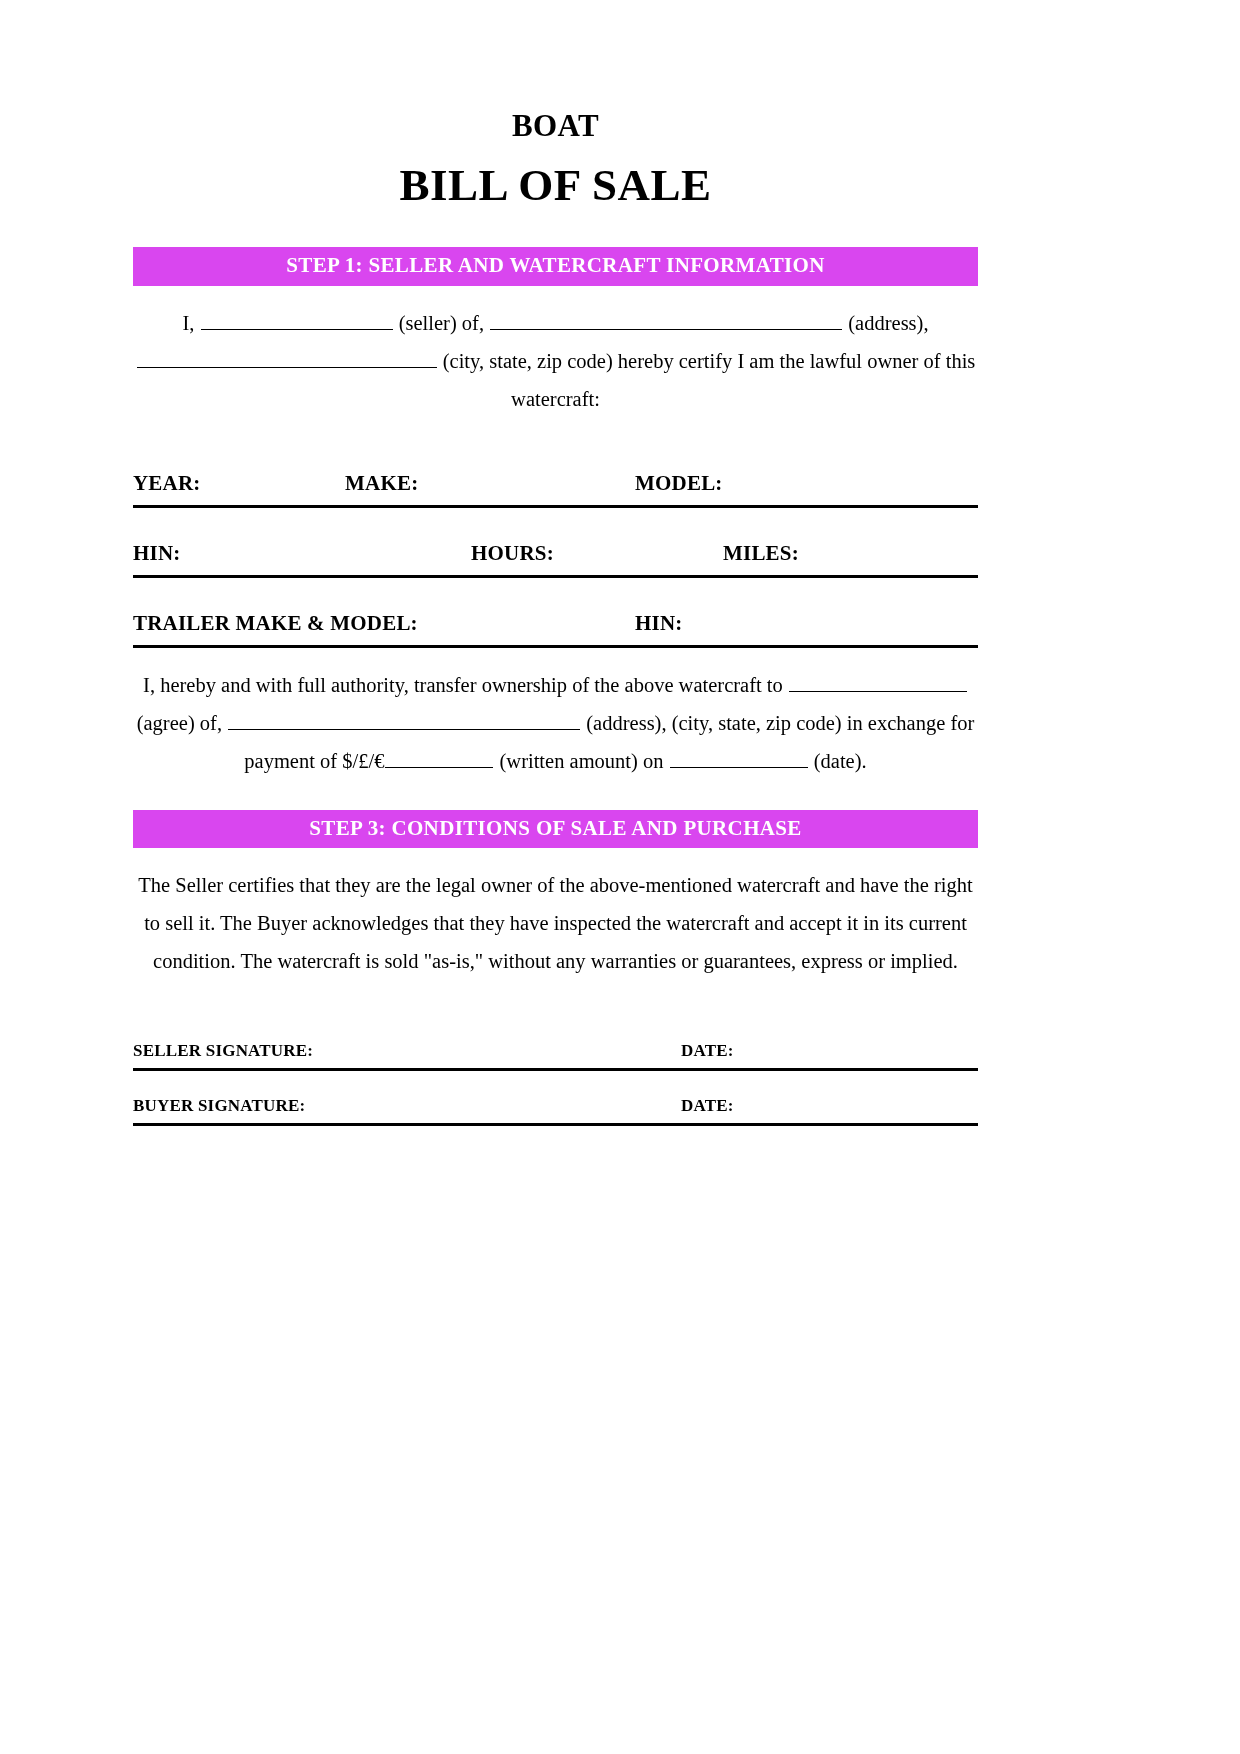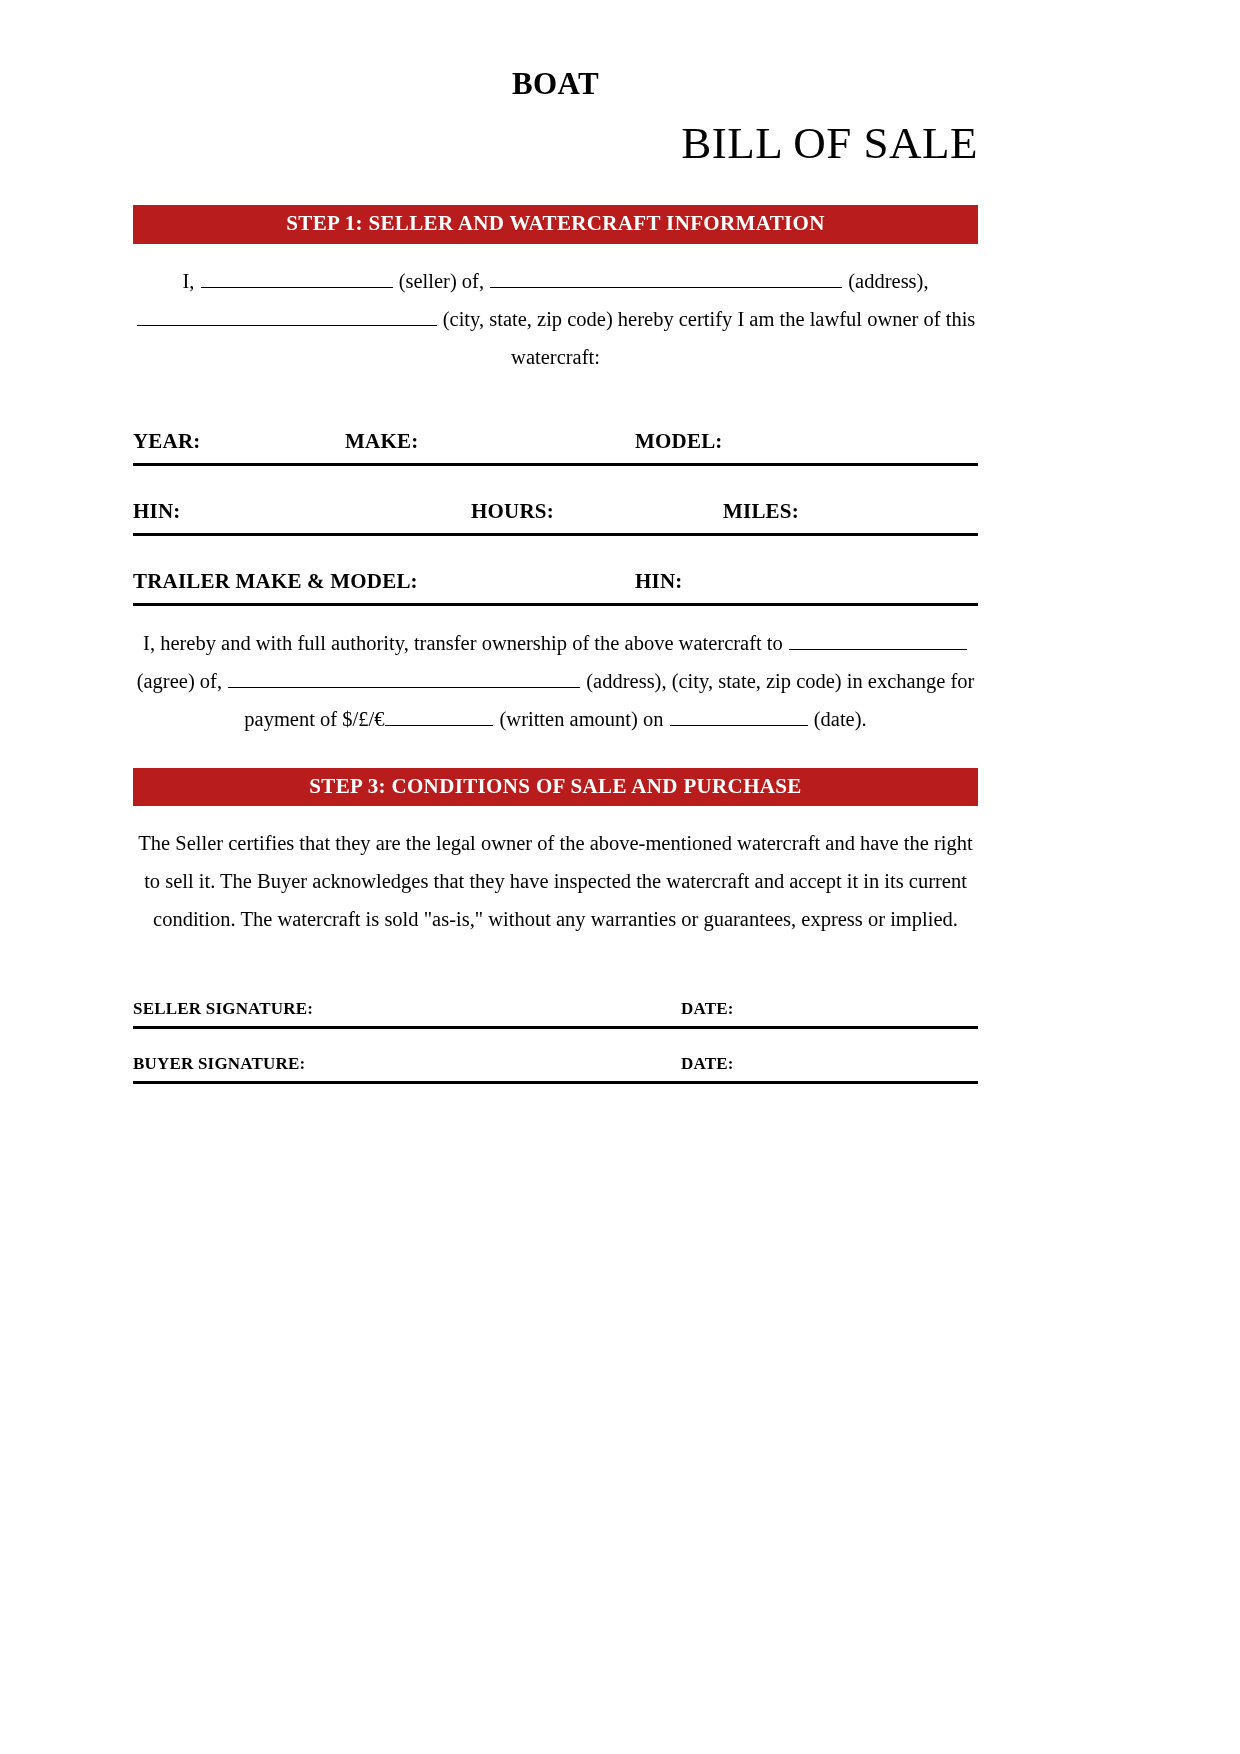--- a/index.html
+++ b/index.html
@@ -28,36 +28,36 @@
     top: 0;
     width: 845px;
   }
 
   
   .title-small {
     text-align: center;
     font-size: 31px;
     font-weight: bold;
     letter-spacing: 0.4px;
-    margin-top: 68px;
+    margin-top: 110px;
     line-height: 1.0;
     font-family: "Liberation Serif", "DejaVu Serif", serif;
   }
   .title-large {
-    text-align: right;
+    text-align: center;
     font-size: 45px;
-    font-weight: normal;
+    font-weight: bold;
     letter-spacing: 0.5px;
     margin-top: 22px;
     line-height: 1.0;
   }
 
   
   .step-bar {
-    background: #b91c1c;
+    background: #d946ef;
     color: #ffffff;
     text-align: center;
     font-weight: bold;
     font-size: 21px;
     letter-spacing: 0.35px;
     padding: 7px 0 8px 0;
     line-height: 1.12;
   }
   .bar-gap-1 { margin-top: 39px; }
   .bar-gap   { margin-top: 30px; }

